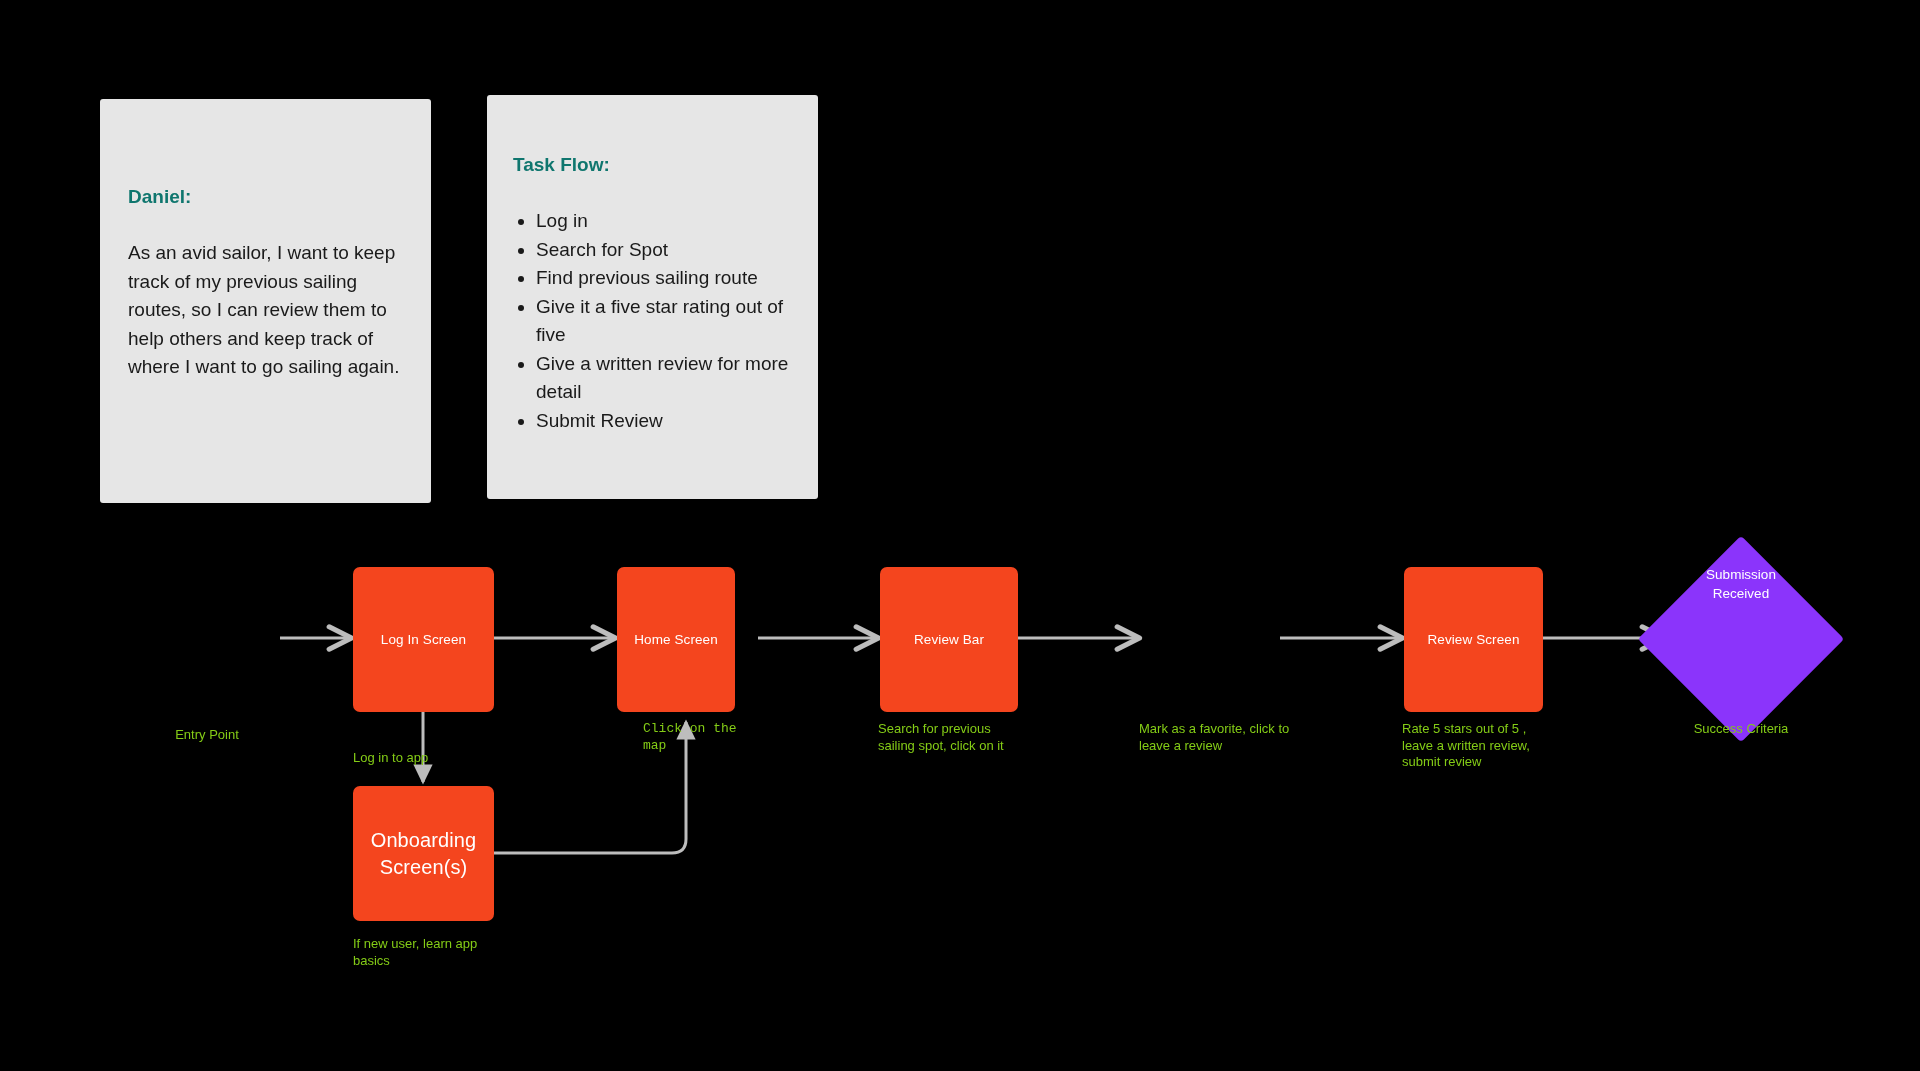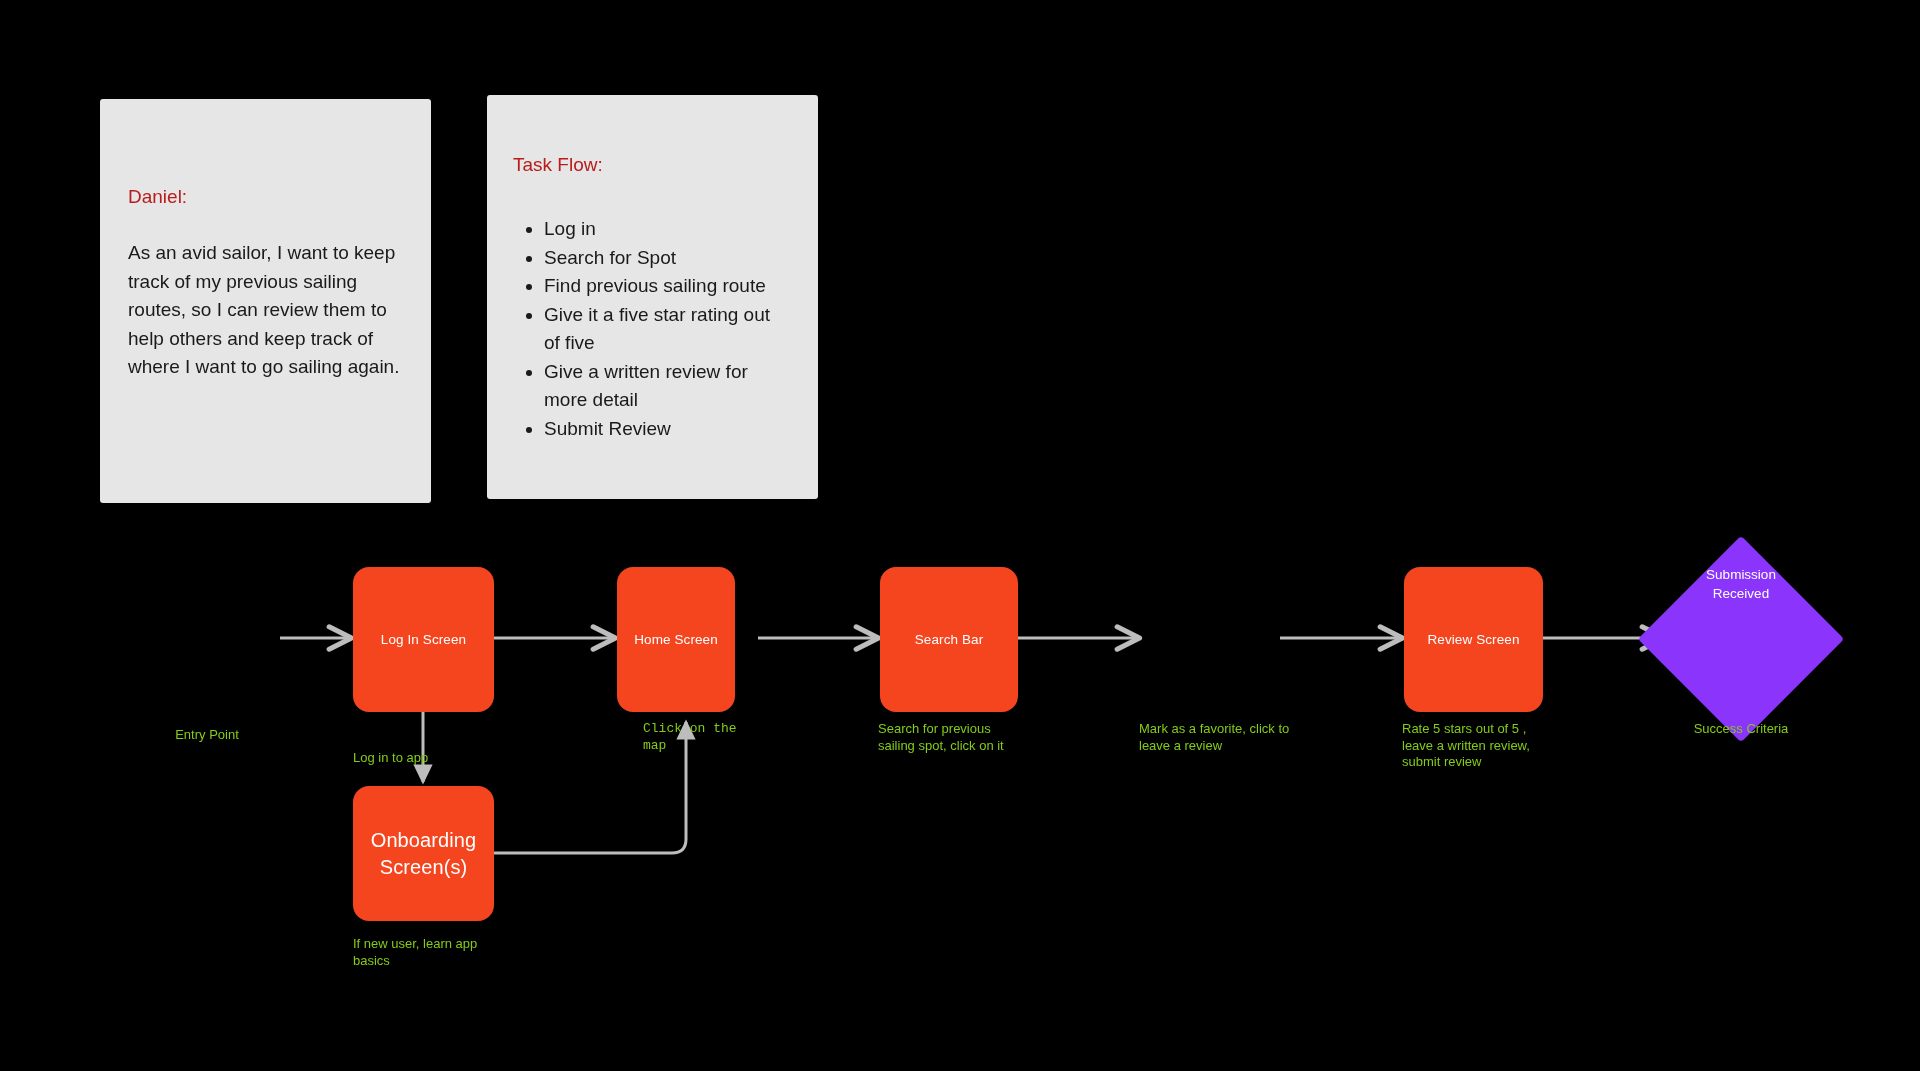--- a/index.html
+++ b/index.html
@@ -26,32 +26,32 @@
     background: #e6e6e6;
     border-radius: 3px;
     color: #111111;
   }
   .note-inner {
     padding: 0;
   }
   .note-title {
     font-size: 19px;
     line-height: 28px;
-    color: #b91c1c;
-    font-weight: 400;
+    color: #0f766e;
+    font-weight: 700;
   }
   .note-body {
     font-size: 19px;
     line-height: 28.5px;
     color: #1a1a1a;
     font-weight: 400;
     white-space: pre-wrap;
   }
   .note-list {
-    margin: 8px;
+    margin: 0;
     padding-left: 23px;
     list-style-type: disc;
   }
   .note-list li {
     font-size: 19px;
     line-height: 28.5px;
     color: #1a1a1a;
     margin: 0;
     padding: 0;
   }
@@ -60,21 +60,21 @@
   .node {
     position: absolute;
     display: flex;
     align-items: center;
     justify-content: center;
     text-align: center;
     color: #ffffff;
   }
   .node-rect {
     background: #f4451e;
-    border-radius: 16px;
+    border-radius: 7px;
   }
   .node-rect .node-label {
     font-size: 13.5px;
     line-height: 18px;
     font-weight: 400;
     letter-spacing: 0.1px;
   }
   .node-rect.big .node-label {
     font-size: 20px;
     line-height: 27px;
@@ -200,21 +200,21 @@
     <span class="node-label">Onboarding Screen(s)</span>
   </div>
   <div class="caption" style="left:353px; top:936px; width:140px;">If new user, learn app basics</div>
 
   <div class="node node-rect" style="left:617px; top:567px; width:118px; height:145px;">
     <span class="node-label">Home Screen</span>
   </div>
   <div class="caption" style="left:643px; top:721px; width:100px;font-family:Liberation Mono, monospace;">Click on the map</div>
 
   <div class="node node-rect" style="left:880px; top:567px; width:138px; height:145px;">
-    <span class="node-label">Search Bar</span>
+    <span class="node-label">Review Bar</span>
   </div>
   <div class="caption" style="left:878px; top:721px; width:150px;">Search for previous sailing spot, click on it</div>
 
   <div class="caption" style="left:1139px; top:721px; width:155px;">Mark as a favorite, click to leave a review</div>
 
   <div class="node node-rect" style="left:1404px; top:567px; width:139px; height:145px;">
     <span class="node-label">Review Screen</span>
   </div>
   <div class="caption" style="left:1402px; top:721px; width:140px;">Rate 5 stars out of 5 , leave a written review, submit review</div>
 

